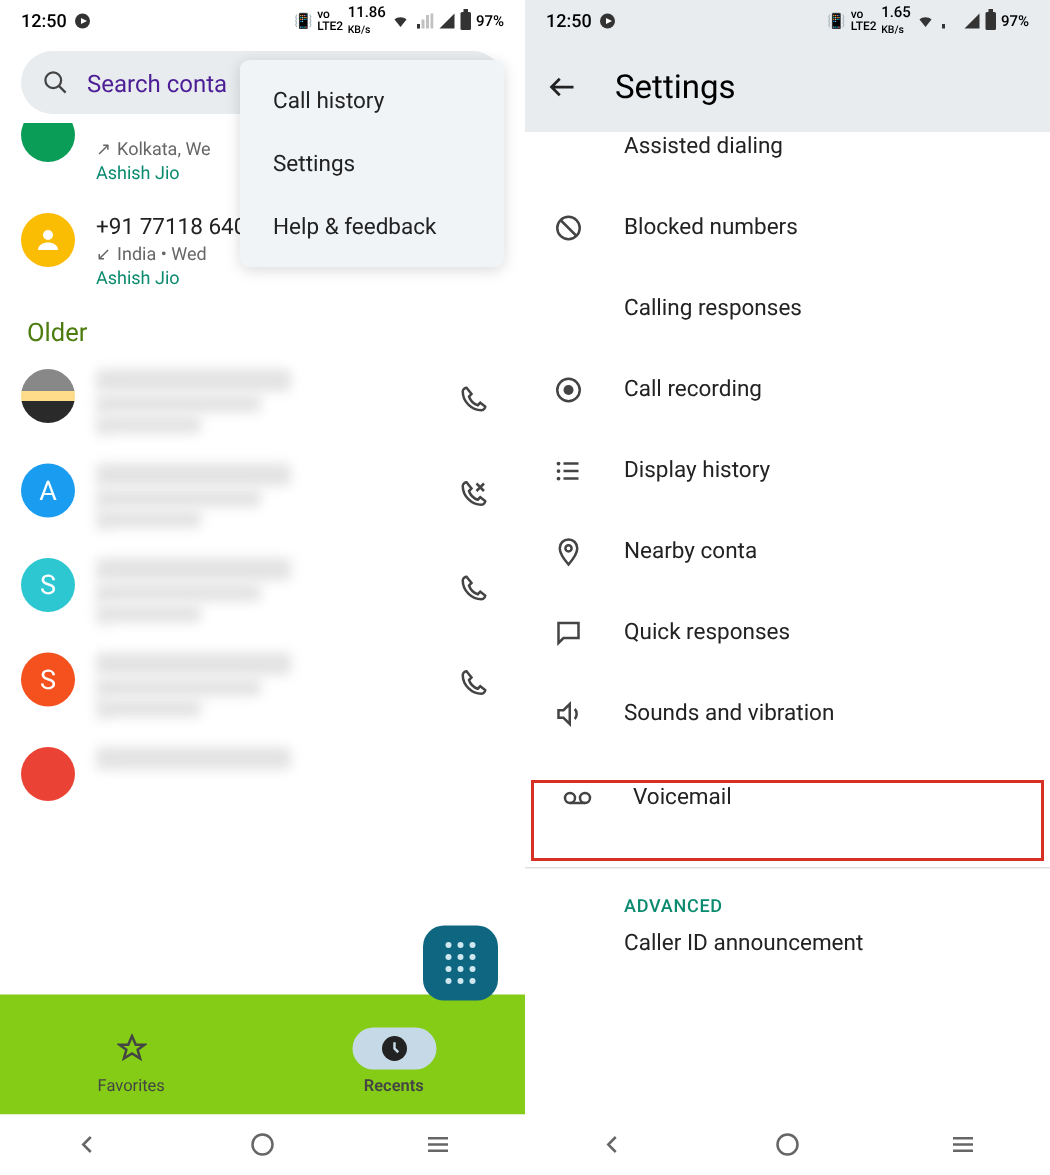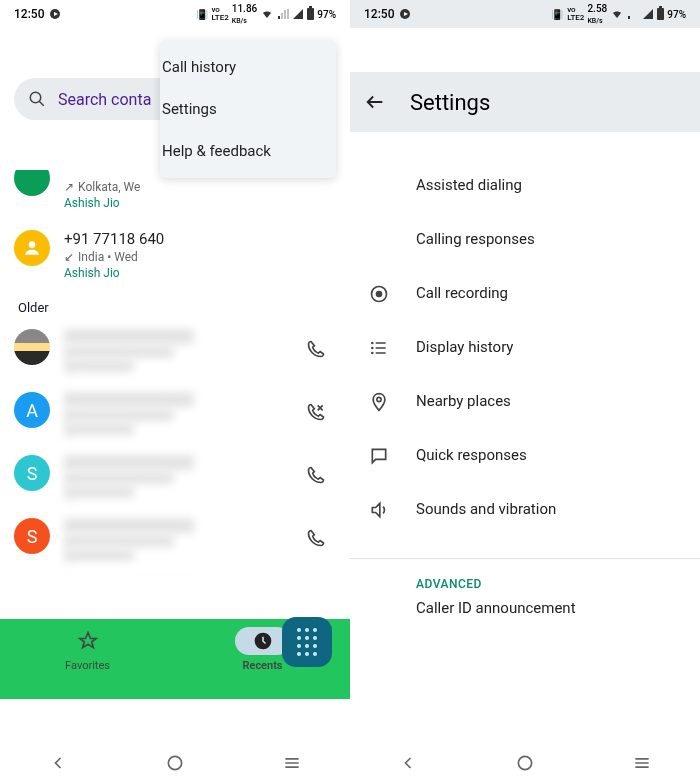--- a/index.html
+++ b/index.html
@@ -1,53 +1,53 @@
 <!DOCTYPE html>
 <html><head>
 <meta charset="utf-8">
 <style>
 * { margin: 0; padding: 0; box-sizing: border-box; font-family: -apple-system, Roboto, sans-serif; }
 body { width: 700px; height: 783px; display: flex; background: #fff; }
-.phone { width: 350px; height: 783px; display: flex; flex-direction: column; position: relative; background: #fff; gap: 44px; }
+.phone { width: 350px; height: 783px; display: flex; flex-direction: column; position: relative; background: #fff; }
 .status-bar { height: 28px; display: flex; justify-content: space-between; align-items: center; padding: 0 14px; font-size: 12px; font-weight: 500; }
 .status-left { display: flex; align-items: center; gap: 6px; }
 .status-right { display: flex; align-items: center; gap: 3px; font-size: 10px; }
 .play-icon { width: 10px; height: 10px; background: #333; border-radius: 50%; display: flex; align-items: center; justify-content: center; }
 .play-icon::after { content: ""; border-left: 4px solid #fff; border-top: 2px solid transparent; border-bottom: 2px solid transparent; margin-left: 1px; }
 .battery-icon { width: 7px; height: 12px; background: #333; border-radius: 1px; position: relative; }
 .battery-icon::before { content: ""; width: 3px; height: 2px; background: #333; position: absolute; top: -2px; left: 2px; }
 
 
 .search-bar { margin: 6px 14px; height: 42px; background: #e8ecef; border-radius: 21px; display: flex; align-items: center; padding: 0 14px; gap: 12px; }
 .popup { position: absolute; top: 40px; right: 14px; width: 176px; background: #f0f4f7; border-radius: 6px; box-shadow: 0 2px 10px rgba(0,0,0,0.15); padding: 6px 0; z-index: 10; }
-.popup-item { padding: 12px 2px; font-size: 15px; color: #222; }
+.popup-item { padding: 12px 22px; font-size: 15px; color: #222; }
 .content { flex: 1; overflow: hidden; }
 .call-row { display: flex; align-items: flex-start; padding: 10px 14px; gap: 14px; }
 .avatar { width: 36px; height: 36px; border-radius: 50%; flex-shrink: 0; display: flex; align-items: center; justify-content: center; color: #fff; font-size: 18px; }
 .avatar.yellow { background: #fbbc04; }
 .avatar.blue { background: #1a9cf0; }
 .avatar.teal { background: #2cc7d0; }
 .avatar.orange { background: #f4511e; }
 .avatar.img { background: linear-gradient(#888 0 40%, #fedc8a 40% 60%, #2a2a2a 60%); }
 .call-info { flex: 1; display: flex; flex-direction: column; gap: 2px; }
 .call-name { font-size: 15px; color: #222; }
 .call-sub { font-size: 12px; color: #666; display: flex; align-items: center; gap: 4px; }
 .call-sim { font-size: 12px; color: #0a8a6e; }
 .call-phone-icon { color: #555; padding: 10px; }
-.section-header { padding: 10px 18px 4px; font-size: 13px; color: #0f172a; }
+.section-header { padding: 10px 18px 4px; font-size: 17px; color: #4d7c0f; }
 .blur { filter: blur(4px); background: #e3e3e3; color: #e3e3e3; border-radius: 3px; display: inline-block; }
 .blur.w1 { width: 130px; height: 15px; }
 .blur.w2 { width: 110px; height: 12px; }
 .blur.w3 { width: 70px; height: 12px; }
 
 .fab { position: absolute; bottom: 116px; right: 18px; width: 50px; height: 50px; background: #0e6680; border-radius: 14px; display: flex; align-items: center; justify-content: center; }
 .dialpad-dots { display: grid; grid-template-columns: repeat(3, 4px); grid-template-rows: repeat(4, 4px); gap: 4px; }
 .dialpad-dots span { width: 4px; height: 4px; background: #cfe8ef; border-radius: 50%; }
 
-.bottom-tabs { height: 80px; background: #22c55e; display: flex; justify-content: space-around; align-items: flex-start; padding-top: 8px; }
+.bottom-tabs { height: 80px; background: #84cc16; display: flex; justify-content: space-around; align-items: center; padding-top: 8px; }
 .tab { display: flex; flex-direction: column; align-items: center; gap: 4px; font-size: 11px; color: #444; }
 .tab.active .tab-icon-wrap { background: #c5dae6; border-radius: 16px; padding: 4px 18px; }
 .tab.active { font-weight: 600; }
 .tab-icon-wrap { padding: 4px 18px; }
 
 .nav-bar { height: 40px; display: flex; justify-content: space-around; align-items: center; background: #fff; }
 
 
 .settings-header { height: 60px; background: #e8ecef; display: flex; align-items: center; padding: 0 14px; gap: 24px; }
 .settings-title { font-size: 22px; font-weight: 400; }
@@ -264,21 +264,21 @@
 
 <div class="phone">
   <div class="status-bar" style="background:#e8ecef">
     <div class="status-left">
       <span>12:50</span>
       <span class="play-icon"></span>
     </div>
     <div class="status-right">
       <span>📳</span>
       <span style="font-size:8px;line-height:1">vo<br>LTE2</span>
-      <span><span>2.58</span><br><span style="font-size:7px">KB/s</span></span>
+      <span><span>1.65</span><br><span style="font-size:7px">KB/s</span></span>
       <span>
           <svg width="14" height="12" viewBox="0 0 24 24">
             <path fill="#333" d="M12 20l8-10c-4-4-12-4-16 0z"></path>
           </svg>
         </span>
       <span>
           <svg width="12" height="12" viewBox="0 0 24 24">
             <path fill="#333" d="M2 22h4v-6H2z"></path>
           </svg>
         </span>
@@ -297,20 +297,29 @@
         <svg width="22" height="22" viewBox="0 0 24 24">
           <path fill="none" stroke="#222" stroke-width="2" d="M20 12H4m6-6l-6 6 6 6"></path>
         </svg>
       </span>
     <span class="settings-title">Settings</span>
   </div>
 
   <div class="settings-list">
     <div class="settings-item no-icon">
       <span>Assisted dialing</span>
+    </div>
+    <div class="settings-item">
+      <span class="icon-slot">
+          <svg width="20" height="20" viewBox="0 0 24 24">
+            <circle cx="12" cy="12" r="9" fill="none" stroke="#444" stroke-width="2"></circle>
+            <line x1="6" y1="6" x2="18" y2="18" stroke="#444" stroke-width="2"></line>
+          </svg>
+        </span>
+      <span>Blocked numbers</span>
     </div>
     <div class="settings-item no-icon">
       <span>Calling responses</span>
     </div>
     <div class="settings-item">
       <span class="icon-slot">
           <svg width="20" height="20" viewBox="0 0 24 24">
             <circle cx="12" cy="12" r="9" fill="none" stroke="#444" stroke-width="2"></circle>
             <circle cx="12" cy="12" r="4" fill="#444"></circle>
           </svg>
@@ -328,38 +337,48 @@
         </span>
       <span>Display history</span>
     </div>
     <div class="settings-item">
       <span class="icon-slot">
           <svg width="20" height="20" viewBox="0 0 24 24">
             <path fill="none" stroke="#444" stroke-width="2" d="M12 2c-4 0-7 3-7 7 0 5 7 13 7 13s7-8 7-13c0-4-3-7-7-7z"></path>
             <circle cx="12" cy="9" r="2.5" fill="none" stroke="#444" stroke-width="2"></circle>
           </svg>
         </span>
-      <span>Nearby places</span>
+      <span>Nearby conta</span>
     </div>
     <div class="settings-item">
       <span class="icon-slot">
           <svg width="20" height="20" viewBox="0 0 24 24">
             <path fill="none" stroke="#444" stroke-width="2" d="M4 4h16v12H8l-4 4z"></path>
           </svg>
         </span>
       <span>Quick responses</span>
     </div>
     <div class="settings-item">
       <span class="icon-slot">
           <svg width="20" height="20" viewBox="0 0 24 24">
             <path fill="none" stroke="#444" stroke-width="2" d="M4 9v6h4l5 5V4L8 9z"></path>
             <path fill="none" stroke="#444" stroke-width="2" d="M17 8c2 2 2 6 0 8"></path>
           </svg>
         </span>
       <span>Sounds and vibration</span>
+    </div>
+    <div class="settings-item highlighted">
+      <span class="icon-slot">
+          <svg width="22" height="20" viewBox="0 0 24 24">
+            <circle cx="6" cy="12" r="4" fill="none" stroke="#444" stroke-width="2"></circle>
+            <circle cx="18" cy="12" r="4" fill="none" stroke="#444" stroke-width="2"></circle>
+            <line x1="6" y1="16" x2="18" y2="16" stroke="#444" stroke-width="2"></line>
+          </svg>
+        </span>
+      <span>Voicemail</span>
     </div>
     <div class="divider"></div>
     <div class="section-label">ADVANCED</div>
     <div class="settings-item no-icon">
       <span>Caller ID announcement</span>
     </div>
   </div>
 
   <div class="nav-bar">
     <span>

